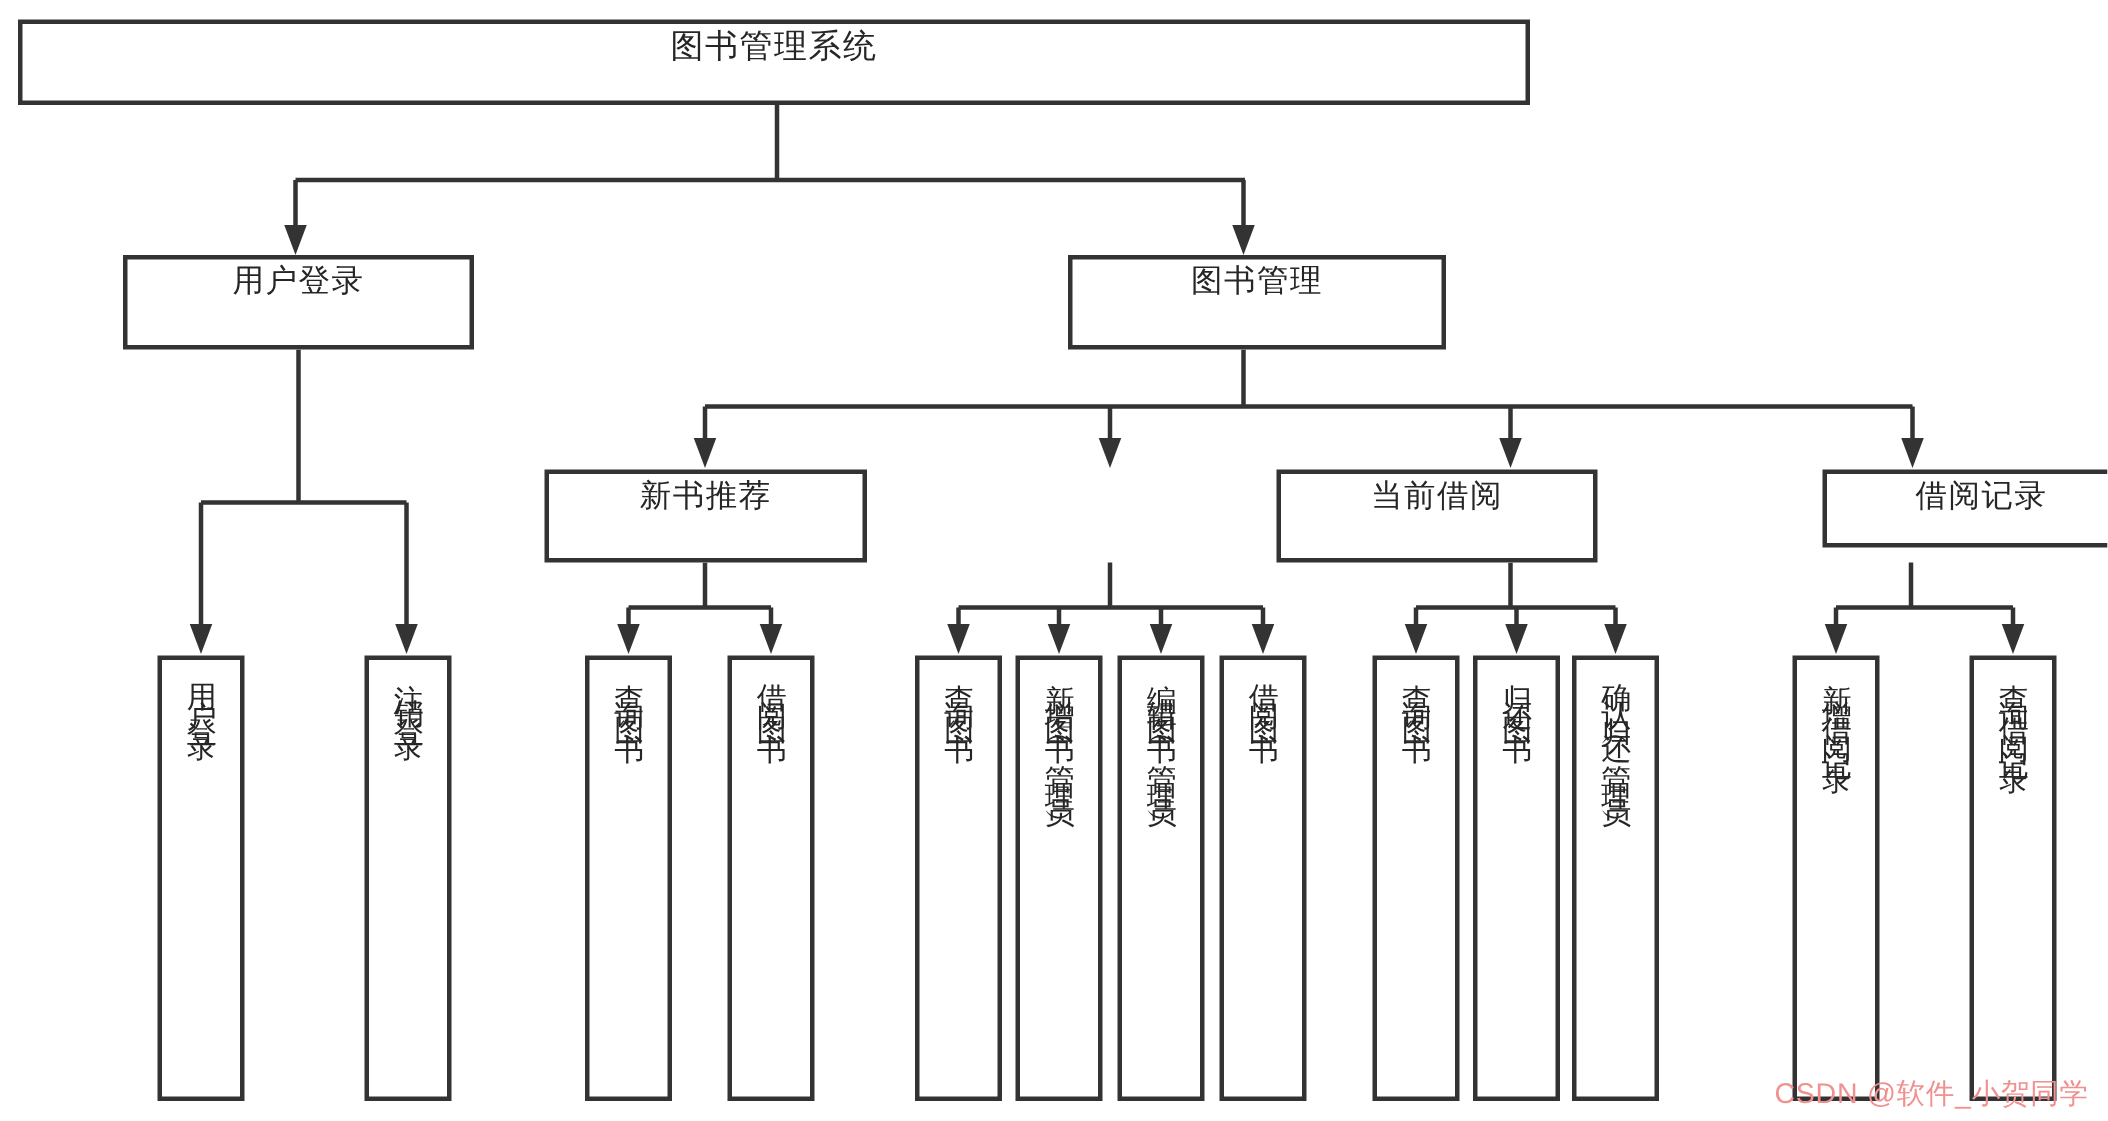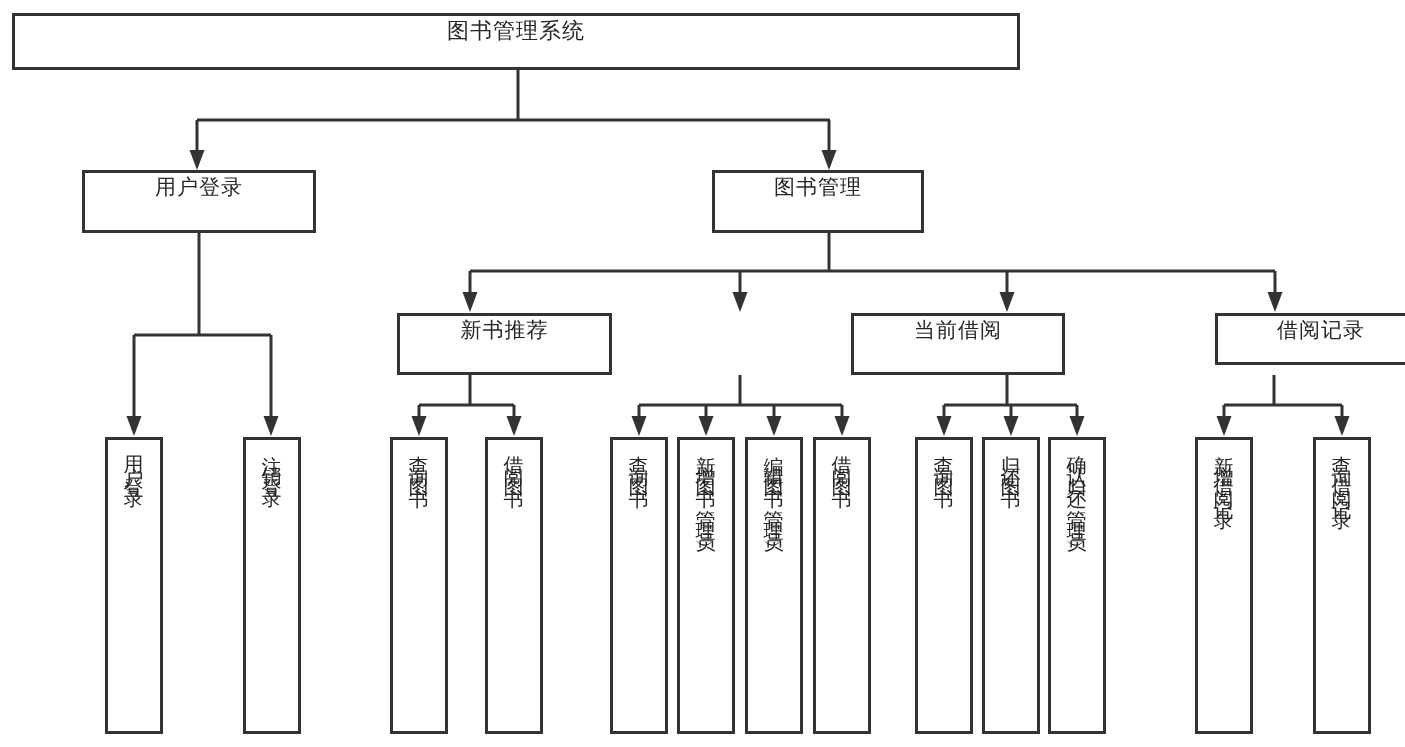--- a/index.html
+++ b/index.html
@@ -125,25 +125,25 @@
       <polygon points="1334.5,416 1349.5,416 1342,436"></polygon>
   </svg>
 
   <div class="node lvl1" style="left:12px;top:13px;width:1008px;height:57px;">
     <span>图书管理系统</span>
   </div>
 
   <div class="node lvl2" style="left:82px;top:170px;width:234px;height:63px;">
     <span>用户登录</span>
   </div>
-  <div class="node lvl2" style="left:712px;top:170px;width:212px;height:63px;">
+  <div class="node lvl2" style="left:712px;top:170px;width:252px;height:63px;">
     <span>图书管理</span>
   </div>
 
-  <div class="node lvl3" style="left:363px;top:313px;width:215px;height:62px;margin-left:34px;">
+  <div class="node lvl3" style="left:363px;top:313px;width:215px;height:62px;">
     <span>新书推荐</span>
   </div>
   <div class="node lvl3" style="left:851px;top:313px;width:214px;height:62px;">
     <span>当前借阅</span>
   </div>
   <div class="node lvl3" style="left:1168px;top:313px;width:212px;height:52px;margin-left:47px;">
     <span>借阅记录</span>
   </div>
 
   <div class="node leaf" style="left:105px;top:437px;width:58px;height:297px;">
@@ -183,14 +183,15 @@
     <span>确认归还（管理员）</span>
   </div>
 
   <div class="node leaf" style="left:1195px;top:437px;width:58px;height:297px;">
     <span>新增借阅记录</span>
   </div>
   <div class="node leaf" style="left:1313px;top:437px;width:58px;height:297px;">
     <span>查询借阅记录</span>
   </div>
 
+  <div class="watermark">CSDN @软件_小贺同学</div>
 
 </div>
 
 </body></html>

